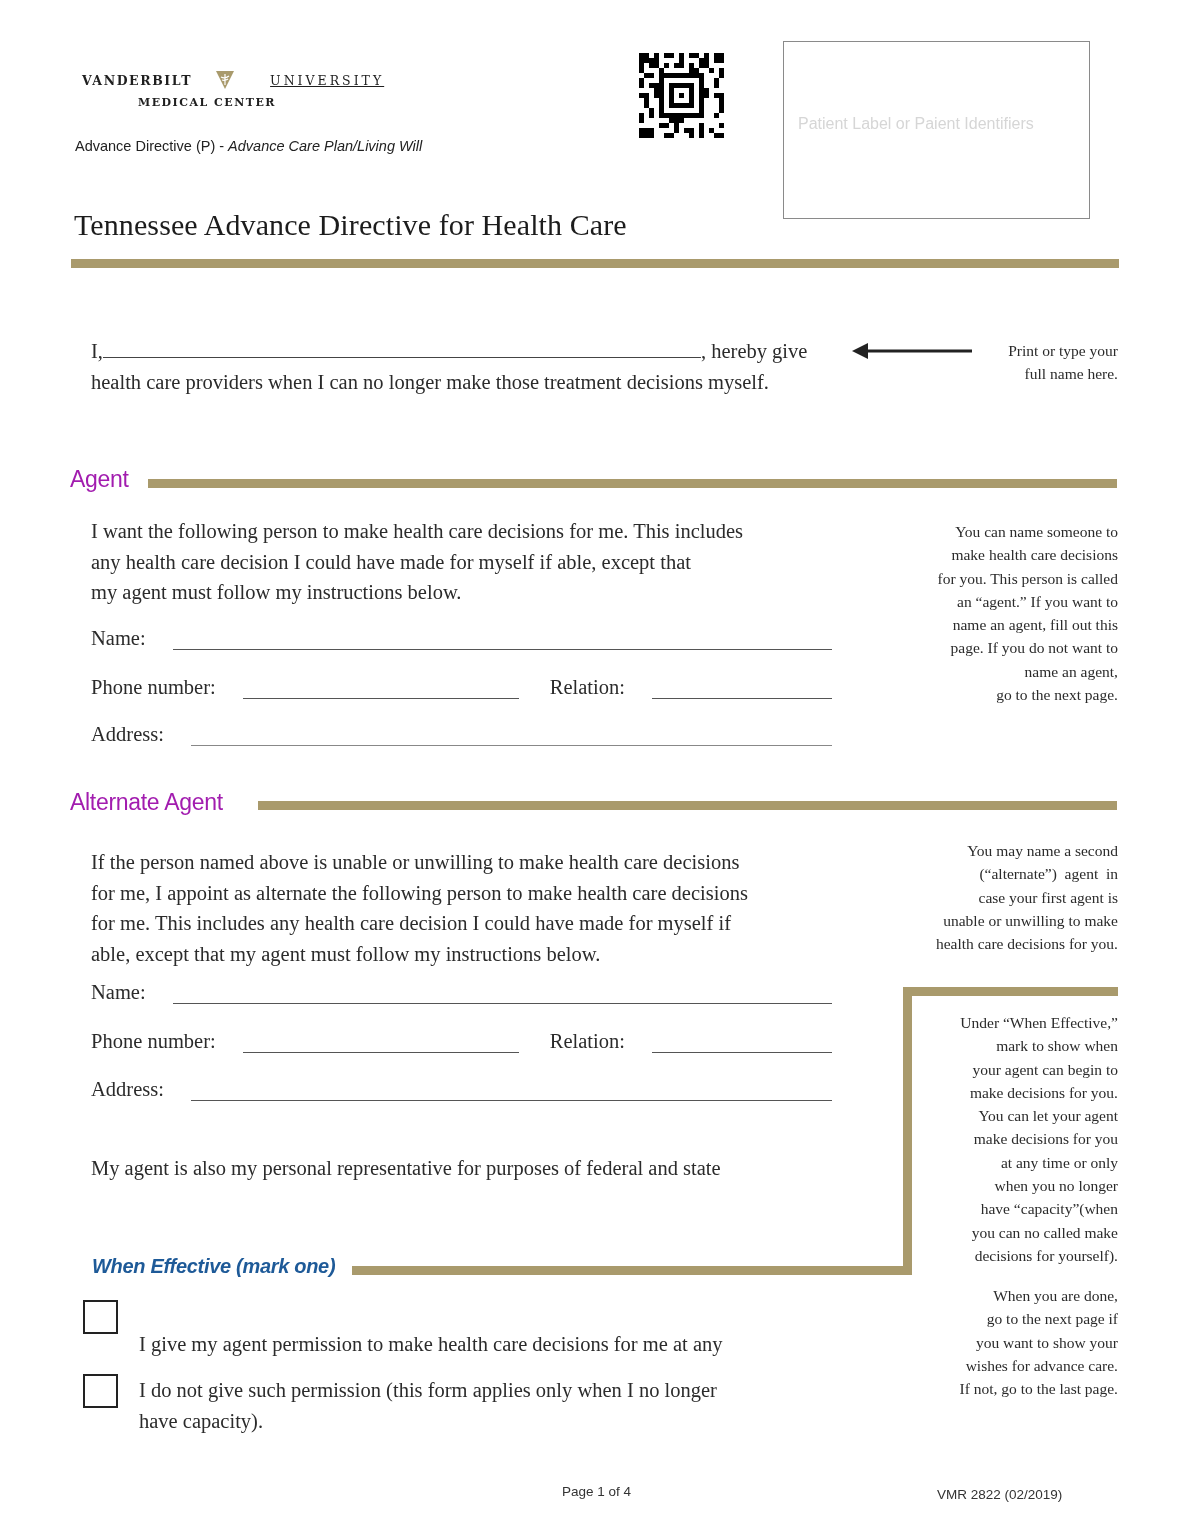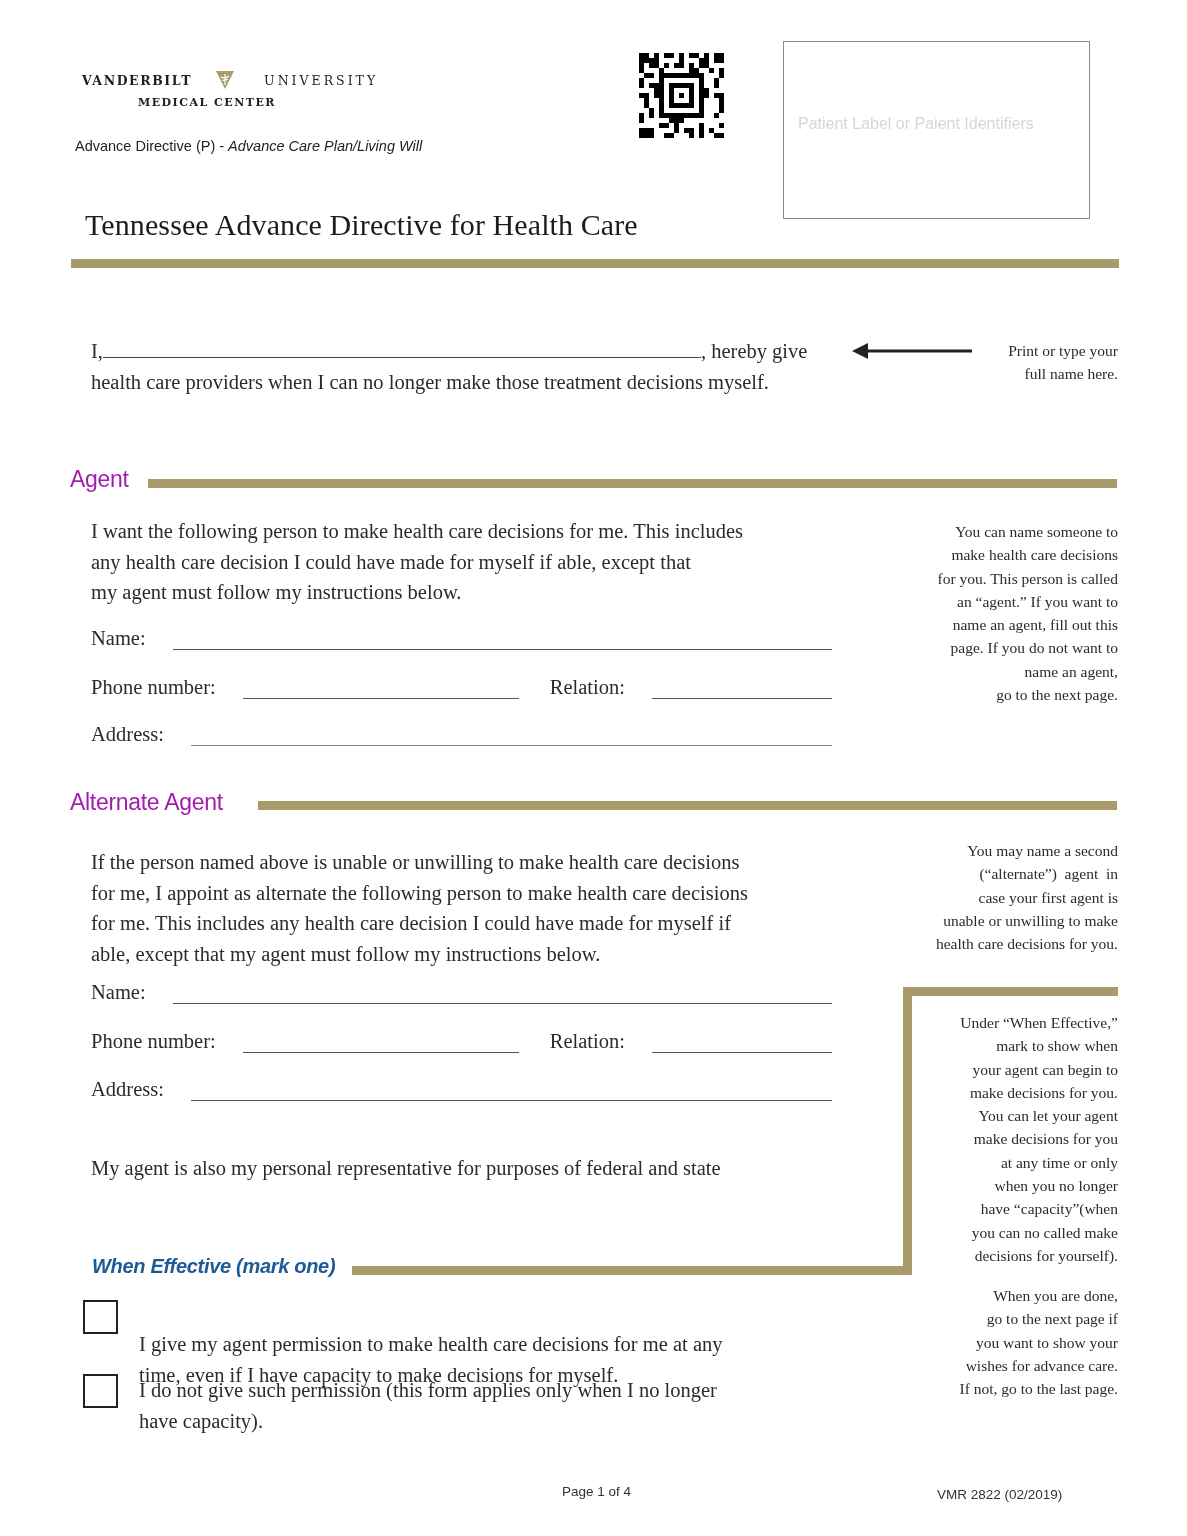--- a/index.html
+++ b/index.html
@@ -2,32 +2,32 @@
 <html><head>
 <meta charset="utf-8">
 <style>
   * { box-sizing: border-box; margin: 0; padding: 0; }
   html, body { width: 1187px; height: 1536px; background: #ffffff; overflow: hidden; }
   body { position: relative; font-family: "Liberation Serif", "DejaVu Serif", serif; color: #231f20; }
   .abs { position: absolute; gap: 19px; }
 
   
   .logo-top { left: 82px; top: 70px; font-family: "DejaVu Serif", serif; font-size: 12.5px; font-weight: bold; letter-spacing: 1.6px; color: #1f1f1f; display: flex; align-items: center; }
-  .logo-top .uni { font-weight: normal; letter-spacing: 3px; margin-left: 6px; }
+  .logo-top .uni { font-weight: normal; letter-spacing: 3px; margin-left: 12px; text-decoration: underline; }
   .logo-v { width: 20px; height: 20px; margin: 0 4px; position: relative; }
   .logo-bottom { left: 138px; top: 96px; font-family: "DejaVu Serif", serif; font-size: 11px; font-weight: bold; letter-spacing: 1.5px; color: #1f1f1f; }
   .form-sub { left: 75px; top: 138px; font-family: "Liberation Sans", sans-serif; font-size: 14.5px; color: #222; }
   .form-sub i { font-style: italic; }
 
   .qr { left: 639px; top: 53px; width: 85px; height: 85px; }
 
   .patient-box { left: 783px; top: 41px; width: 307px; height: 178px; border: 1.5px solid #8a8a8a; }
   .patient-box span { position: absolute; left: 14px; top: 73px; font-family: "Liberation Sans", sans-serif; font-size: 16px; color: #d6d6d6; white-space: nowrap; }
 
-  .title { left: 74px; top: 208px; font-size: 30px; color: #1c1c1c; letter-spacing: 0.1px; margin-left: 11px; }
+  .title { left: 74px; top: 208px; font-size: 30px; color: #1c1c1c; letter-spacing: 0.1px; }
   .gold-bar-top { left: 71px; top: 259px; width: 1048px; height: 9px; background: #a99a6c; }
 
   
   .para { font-size: 20.5px; line-height: 30.5px; color: #2b2b2b; }
   .side { font-size: 15.5px; line-height: 23.3px; color: #2b2b2b; text-align: right; }
 
   .name-line { left: 91px; top: 336px; width: 740px; }
   .name-line .blank { display: inline-block; width: 598px; border-bottom: 1.5px solid #444; height: 19px; vertical-align: baseline; }
 
   .arrow { left: 852px; top: 341px; width: 120px; height: 20px; }
@@ -248,21 +248,20 @@
   <div>When you are done,</div>
   <div>go to the next page if</div>
   <div>you want to show your</div>
   <div>wishes for advance care.</div>
   <div>If not, go to the last page.</div>
 </div>
 
 <div class="abs checkbox" style="left:83px; top:1300px;"></div>
 <div class="abs para" style="left:139px; top:1299px; width:720px;margin-top:30px;">
   <div>I give my agent permission to make health care decisions for me at any</div>
-  <div>time, even if I have capacity to make decisions for myself.</div>
 </div>
 
 <div class="abs checkbox" style="left:83px; top:1374px;"></div>
 <div class="abs para" style="left:139px; top:1375px; width:720px;">
   <div>I do not give such permission (this form applies only when I no longer</div>
   <div>have capacity).</div>
 </div>
 
 <div class="abs footer" style="left:562px; top:1484px;">Page 1 of 4</div>
 <div class="abs footer" style="left:937px; top:1487px;">VMR 2822 (02/2019)</div>

